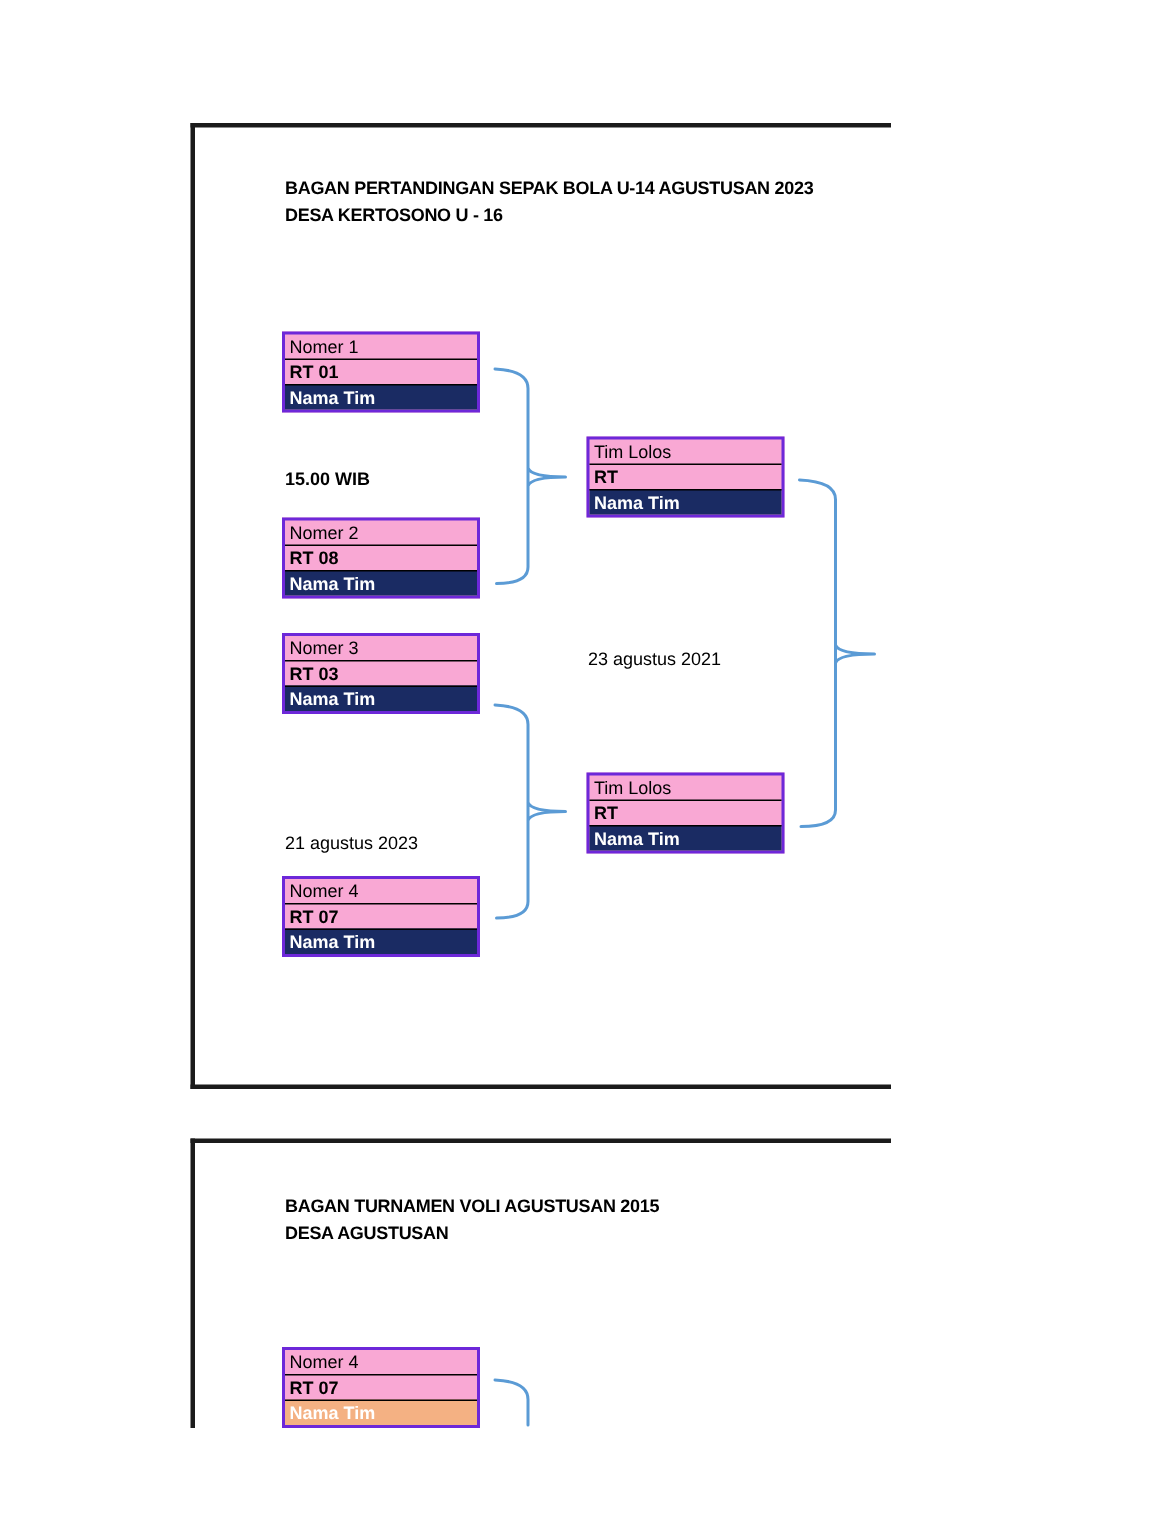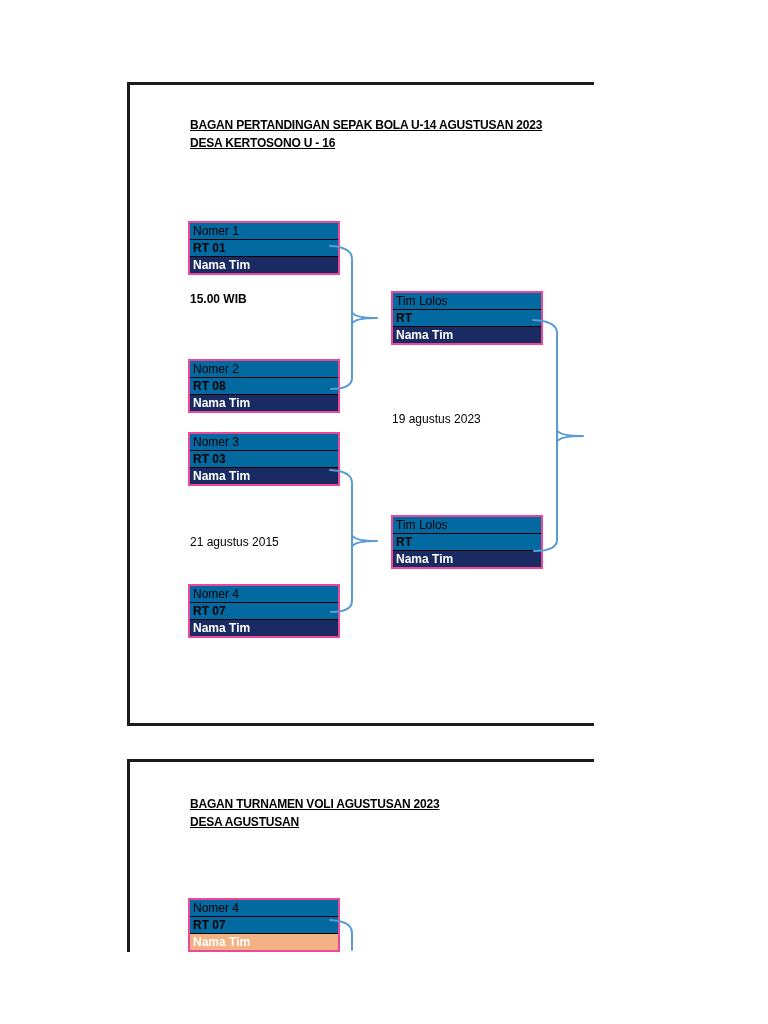--- a/index.html
+++ b/index.html
@@ -12,28 +12,28 @@
     position:absolute; background:#fff; box-sizing:border-box;
     border:0 solid #1b1b1b;
   }
   #page1 { left:127px; top:82px; width:467px; height:644px;
            border-left-width:3px; border-top-width:3px; border-bottom-width:3px; }
   #page2 { left:127px; top:759px; width:467px; height:193px;
            border-left-width:3px; border-top-width:3px; }
 
   .doc-title {
     position:absolute; font-weight:bold; font-size:12px; line-height:14px;
-    letter-spacing:-0.2px; white-space:nowrap;text-decoration:underline;
+    letter-spacing:-0.2px; white-space:nowrap;
   }
-  .note { position:absolute; font-size:12px; line-height:14px; white-space:nowrap; }
+  .note { position:absolute; font-size:12px; line-height:14px; white-space:nowrap;margin-top:20px; }
   .note.bold { font-weight:bold; }
 
   .tbox {
-    position:absolute; width:152px; box-sizing:border-box;
-    border:2px solid #ec4899; background:#0369a1;
+    position:absolute; width:132px; box-sizing:border-box;
+    border:2px solid #6d28d9; background:#f9a8d4;
   }
   .tbox .row {
     height:16px; line-height:16px; font-size:12px; padding-left:3px;
     white-space:nowrap; overflow:hidden;
   }
   .tbox .row + .row { border-top:1px solid #000; }
   .row.bold  { font-weight:bold; }
   .row.navy  { background:var(--team-navy,#1A2B63);  color:#fff; font-weight:bold; }
   .row.orange{ background:var(--team-orange,#F4B183); color:#fff; font-weight:bold; }
 
@@ -52,57 +52,57 @@
 <div class="doc-title" style="left:190px; top:136px">DESA KERTOSONO U - 16</div>
 
 <div class="tbox" style="left:188px; top:221px">
   <div class="row">Nomer 1</div>
   <div class="row bold">RT 01</div>
   <div class="row navy">Nama Tim</div>
 </div>
 
 <div class="note bold" style="left:190px; top:292px">15.00 WIB</div>
 
-<div class="tbox" style="left:188px; top:359px">
+<div class="tbox" style="left:188px; top:345px">
   <div class="row">Nomer 2</div>
   <div class="row bold">RT 08</div>
   <div class="row navy">Nama Tim</div>
 </div>
 
-<div class="tbox" style="left:188px; top:432px">
+<div class="tbox" style="left:188px; top:422px">
   <div class="row">Nomer 3</div>
   <div class="row bold">RT 03</div>
   <div class="row navy">Nama Tim</div>
 </div>
 
-<div class="note" style="left:190px; top:535px">21 agustus 2015</div>
+<div class="note" style="left:190px; top:535px">21 agustus 2023</div>
 
 <div class="tbox" style="left:188px; top:584px">
   <div class="row">Nomer 4</div>
   <div class="row bold">RT 07</div>
   <div class="row navy">Nama Tim</div>
 </div>
 
 <div class="tbox" style="left:391px; top:291px">
   <div class="row">Tim Lolos</div>
   <div class="row bold">RT</div>
   <div class="row navy">Nama Tim</div>
 </div>
 
-<div class="note" style="left:392px; top:412px">19 agustus 2023</div>
+<div class="note" style="left:392px; top:412px">23 agustus 2021</div>
 
 <div class="tbox" style="left:391px; top:515px">
   <div class="row">Tim Lolos</div>
   <div class="row bold">RT</div>
   <div class="row navy">Nama Tim</div>
 </div>
 
 <div class="page" id="page2"></div>
 
-<div class="doc-title" style="left:190px; top:797px">BAGAN TURNAMEN VOLI AGUSTUSAN 2023</div>
+<div class="doc-title" style="left:190px; top:797px">BAGAN TURNAMEN VOLI AGUSTUSAN 2015</div>
 <div class="doc-title" style="left:190px; top:815px">DESA AGUSTUSAN</div>
 
 <div class="tbox" style="left:188px; top:898px">
   <div class="row">Nomer 4</div>
   <div class="row bold">RT 07</div>
   <div class="row orange">Nama Tim</div>
 </div>
 
 <svg class="overlay" width="768" height="1024" viewBox="0 0 768 1024">
   <path class="brace" d="M330,246 Q352,247 352,259 L352,378 Q352,389 331,389 M352,312 Q354,318 377,318 Q354,318 352,324"></path>

